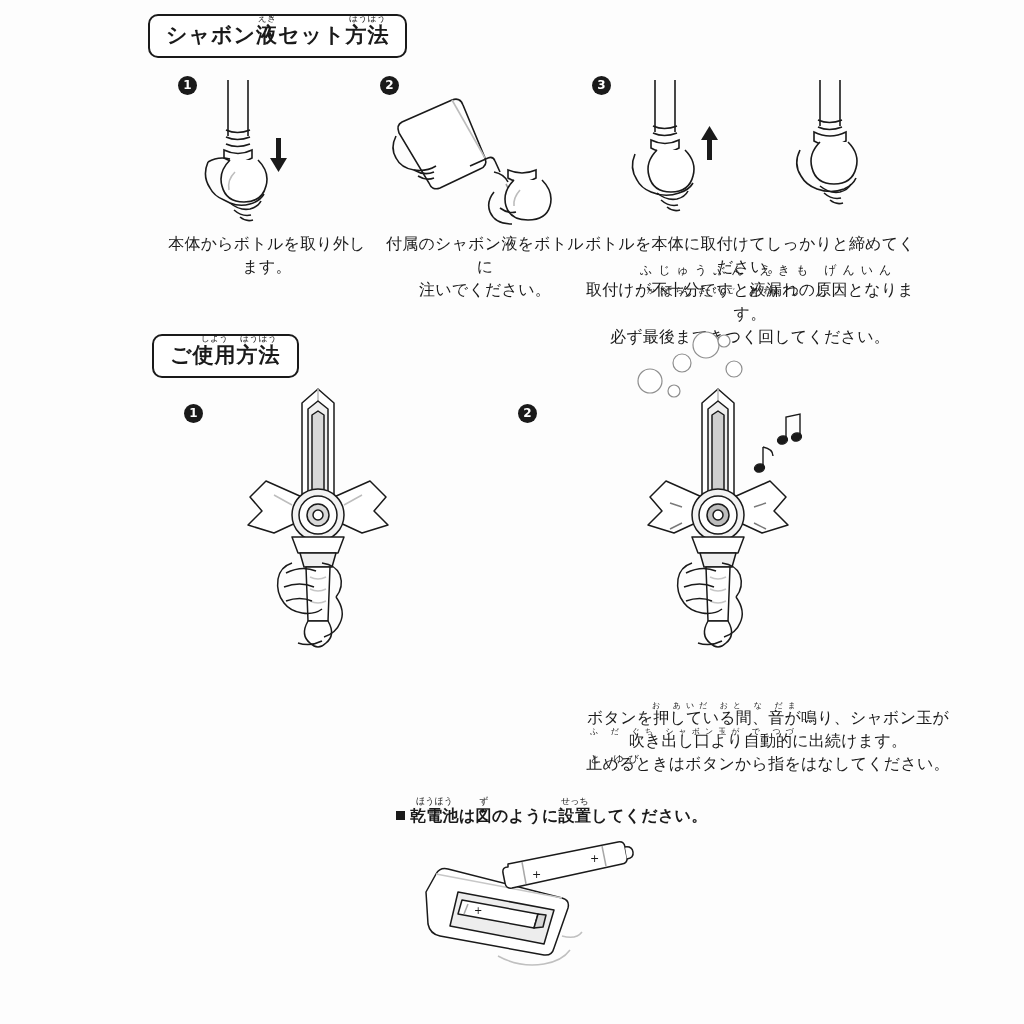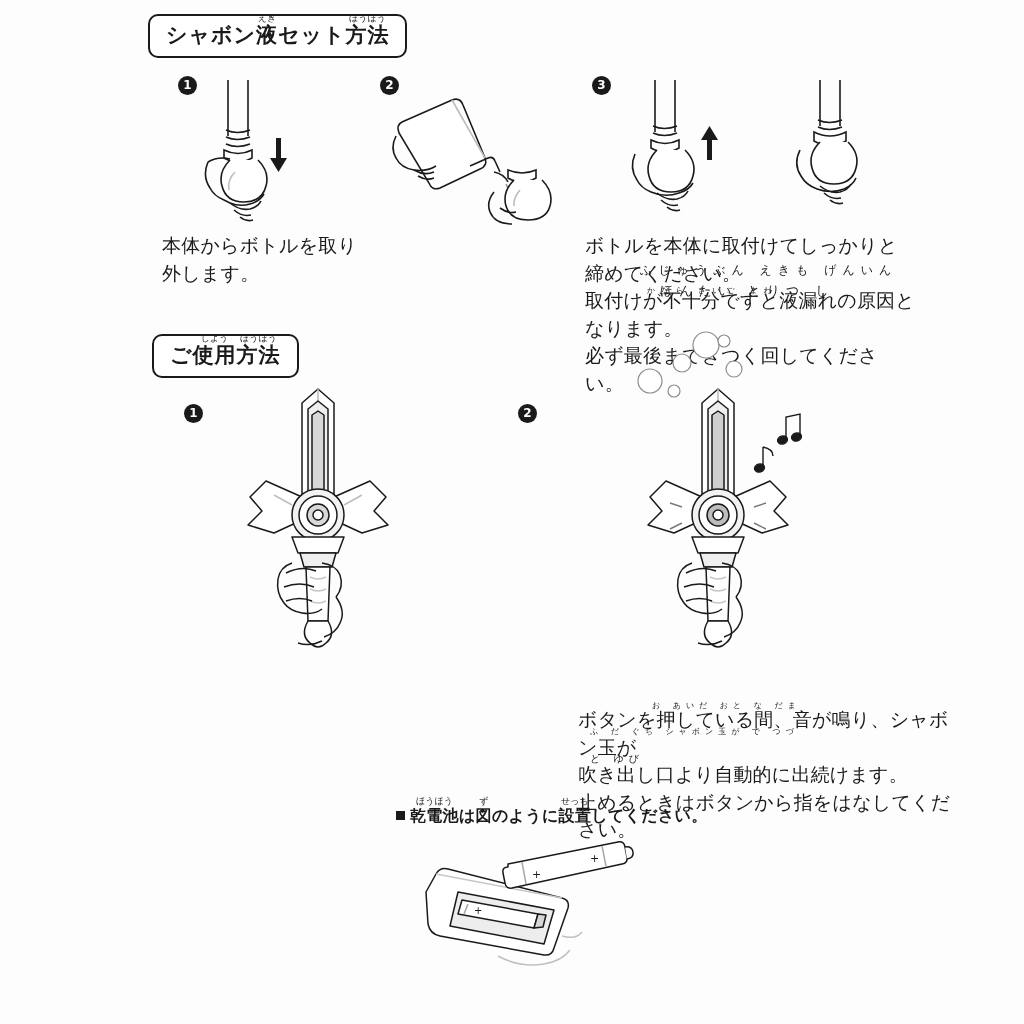--- a/index.html
+++ b/index.html
@@ -62,24 +62,25 @@
     color: #ffffff;
     font-size: 12px;
     line-height: 19px;
     text-align: center;
     font-weight: bold;
   }
 
   
   .caption {
     position: absolute;
-    font-size: 19px;
+    font-size: 16px;
     line-height: 1.45;
     letter-spacing: 0.2px;
     white-space: pre-line;
+    text-align: center;
   }
 
   
   .illus { position: absolute; }
   .illus svg { display: block; overflow: visible; }
 
   .note-row {
     position: absolute;
     font-size: 16px;
     font-weight: bold;
@@ -190,20 +191,22 @@
         <path d="M30 62 q-12 12 -8 26 q4 16 22 16 q18 0 22 -16 q4 -14 -8 -26" fill="#fff"></path>
         <path d="M10 70 q-7 14 1 26 q5 9 16 13 q14 5 27 0 q9 -4 12 -11"></path>
         <path d="M30 106 q10 8 20 6 q8 -2 11 -8"></path>
         <path d="M34 113 q8 7 17 5"></path>
         <path d="M40 120 q6 5 13 3"></path>
       </g>
     </svg>
   </div>
 
   <div class="caption" style="left:162px; top:232px; width:210px;">本体からボトルを取り外します。</div>
+  <div class="caption" style="left:380px; top:232px; width:210px;">付属のシャボン液をボトルに
+注いでください。</div>
   <div class="caption" style="left:585px; top:232px; width:330px;">ボトルを本体に取付けてしっかりと締めてください。
 取付けが不十分ですと液漏れの原因となります。
 必ず最後まできつく回してください。</div>
 
   <div style="position:absolute; left:660px; top:238px; font-size:13px; letter-spacing:6px; color:#1a1a1a;margin-top:44px;">ほんたい とりつ し</div>
   <div style="position:absolute; left:640px; top:262px; font-size:12px; letter-spacing:6px; color:#1a1a1a;">ふじゅうぶん えきも げんいん</div>
   <div style="position:absolute; left:647px; top:285px; font-size:8px; letter-spacing:6px; color:#1a1a1a;">かなら さいご まわ</div>
 
   <div class="section-header" style="left:152px; top:334px;">
     <span>ご<span class="ruby">使用<span class="rt">しよう</span></span><span class="ruby">方法<span class="rt">ほうほう</span></span></span>

